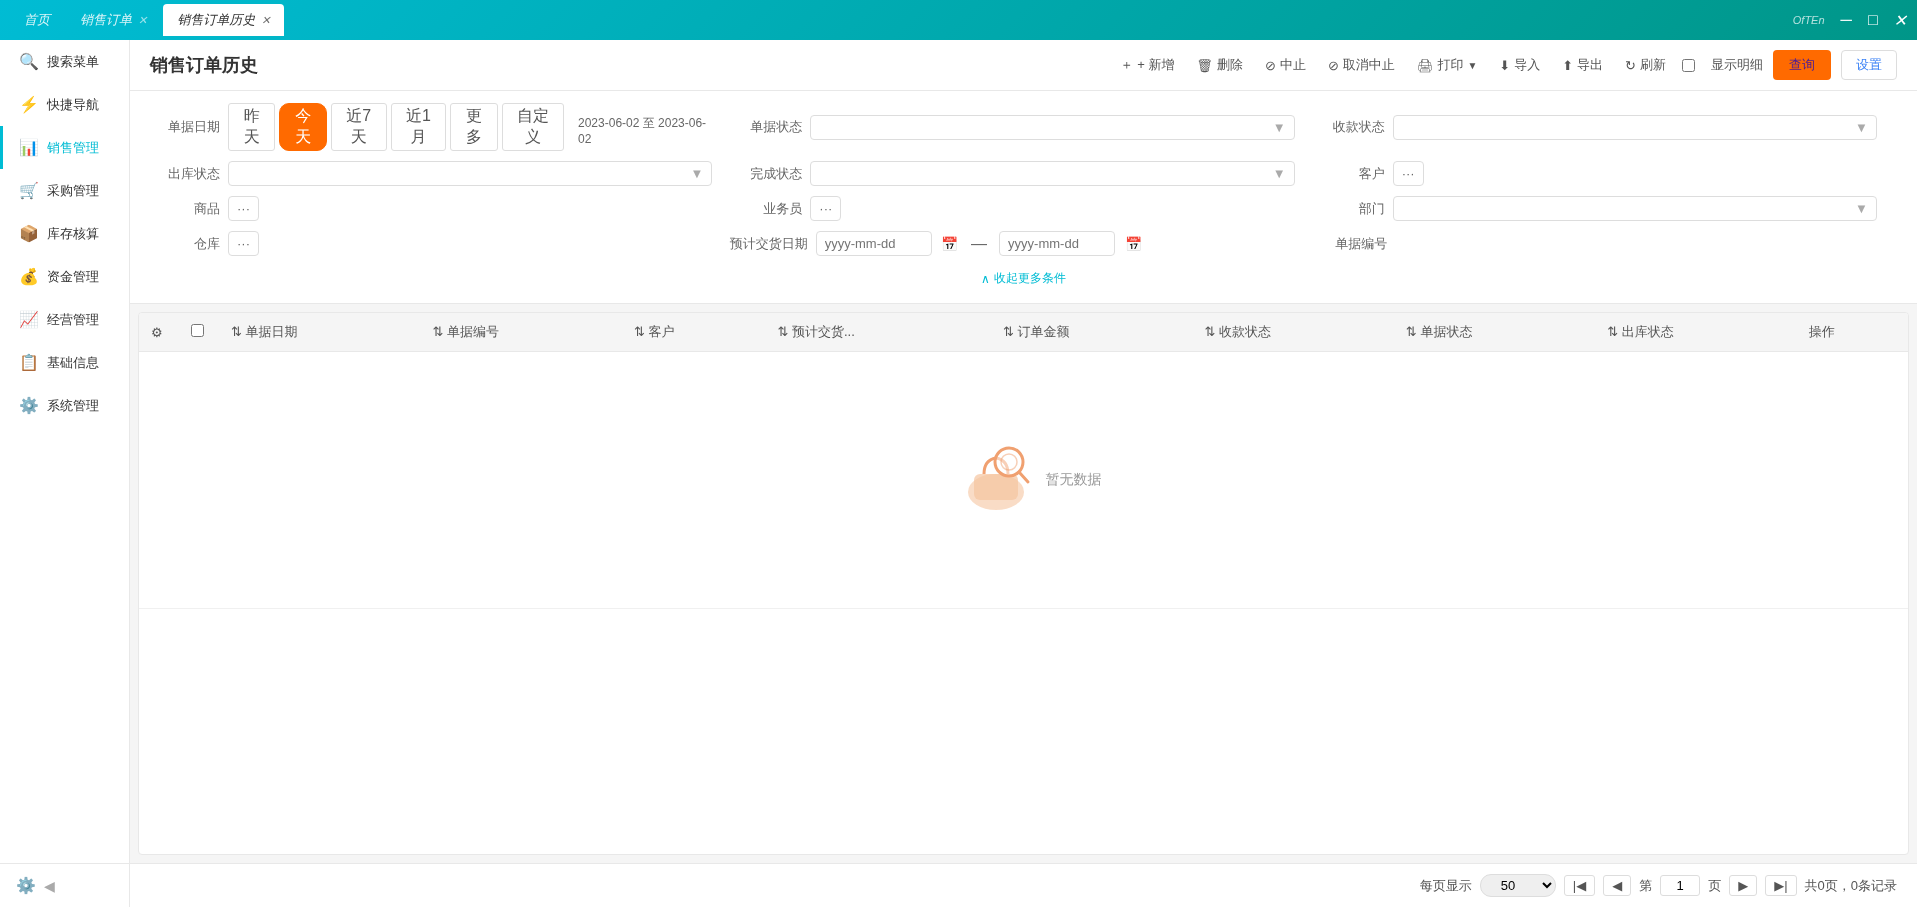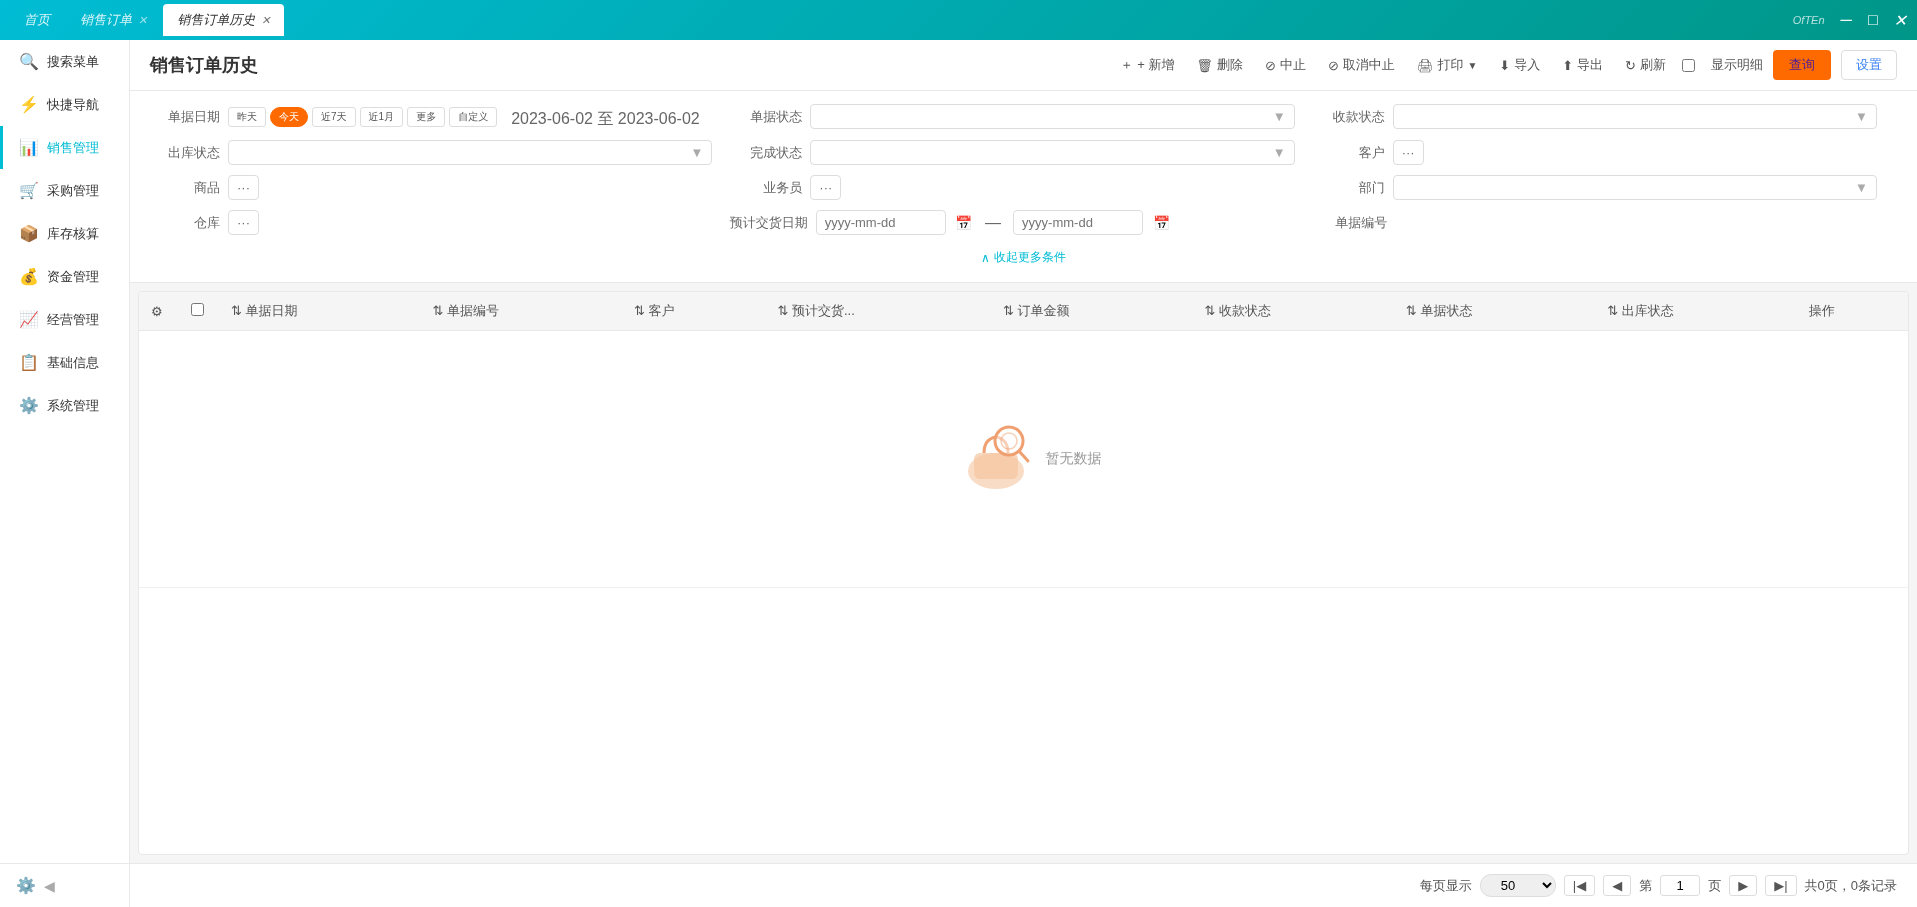--- a/index.html
+++ b/index.html
@@ -177,36 +177,36 @@
       align-items: center;
       gap: 6px;
       margin-right: 20px;
     }
     .date-btns {
       display: flex;
       align-items: center;
       gap: 4px;
     }
     .date-btn {
-      font-size: 10px;
+      font-size: 16px;
       padding: 2px 8px;
       border: 1px solid #ddd;
       border-radius: 3px;
       cursor: pointer;
       color: #555;
       background: #fff;
     }
     .date-btn.active {
       background: #ff6a00;
       color: white;
       border-color: #ff6a00;
       border-radius: 10px;
     }
     .date-range {
-      font-size: 16px;
+      font-size: 12px;
       color: #666;
       margin-top: 6px;
     }
     .select-control {
       flex: 1;
       display: flex;
       align-items: center;
       border: 1px solid #ddd;
       border-radius: 4px;
       padding: 4px 8px;
@@ -226,21 +226,21 @@
       color: #666;
       display: flex;
       align-items: center;
     }
     .date-input {
       border: 1px solid #ddd;
       border-radius: 4px;
       padding: 4px 8px;
       font-size: 13px;
       color: #999;
-      width: 130px;
+      width: 116px;
     }
     .date-separator {
       margin: 0 6px;
       color: #666;
     }
     .calendar-icon {
       color: #ff8c42;
       cursor: pointer;
       font-size: 14px;
       margin-left: 4px;

